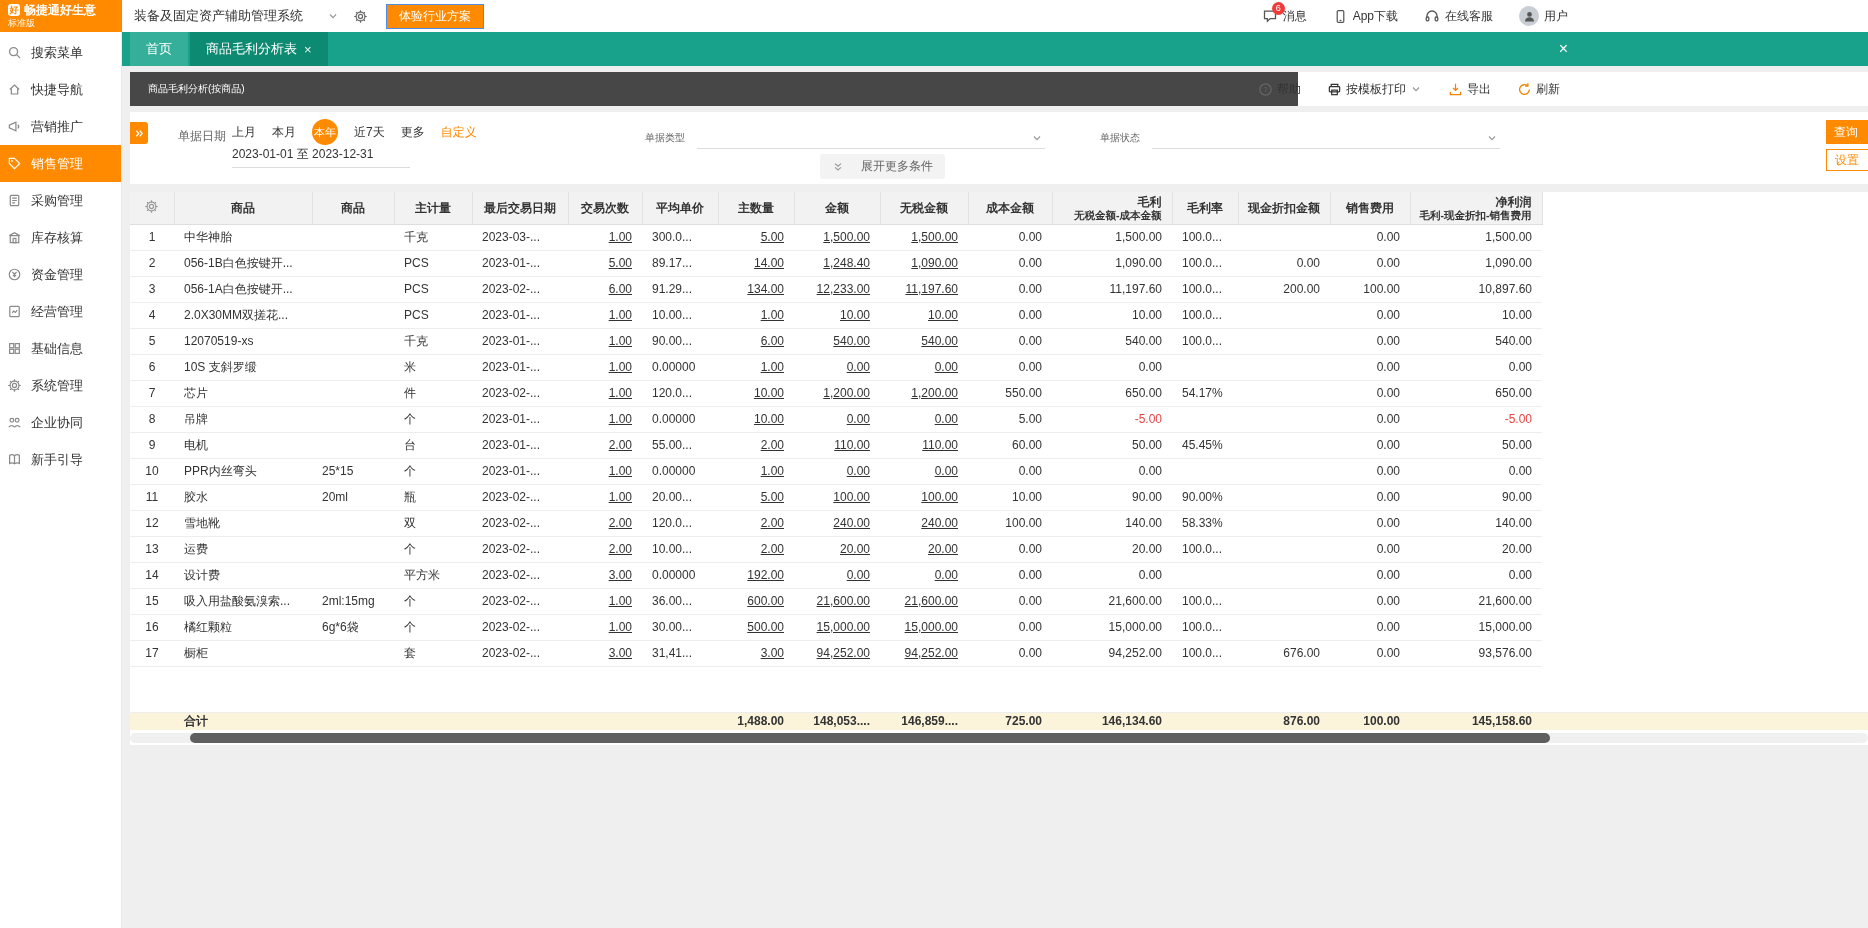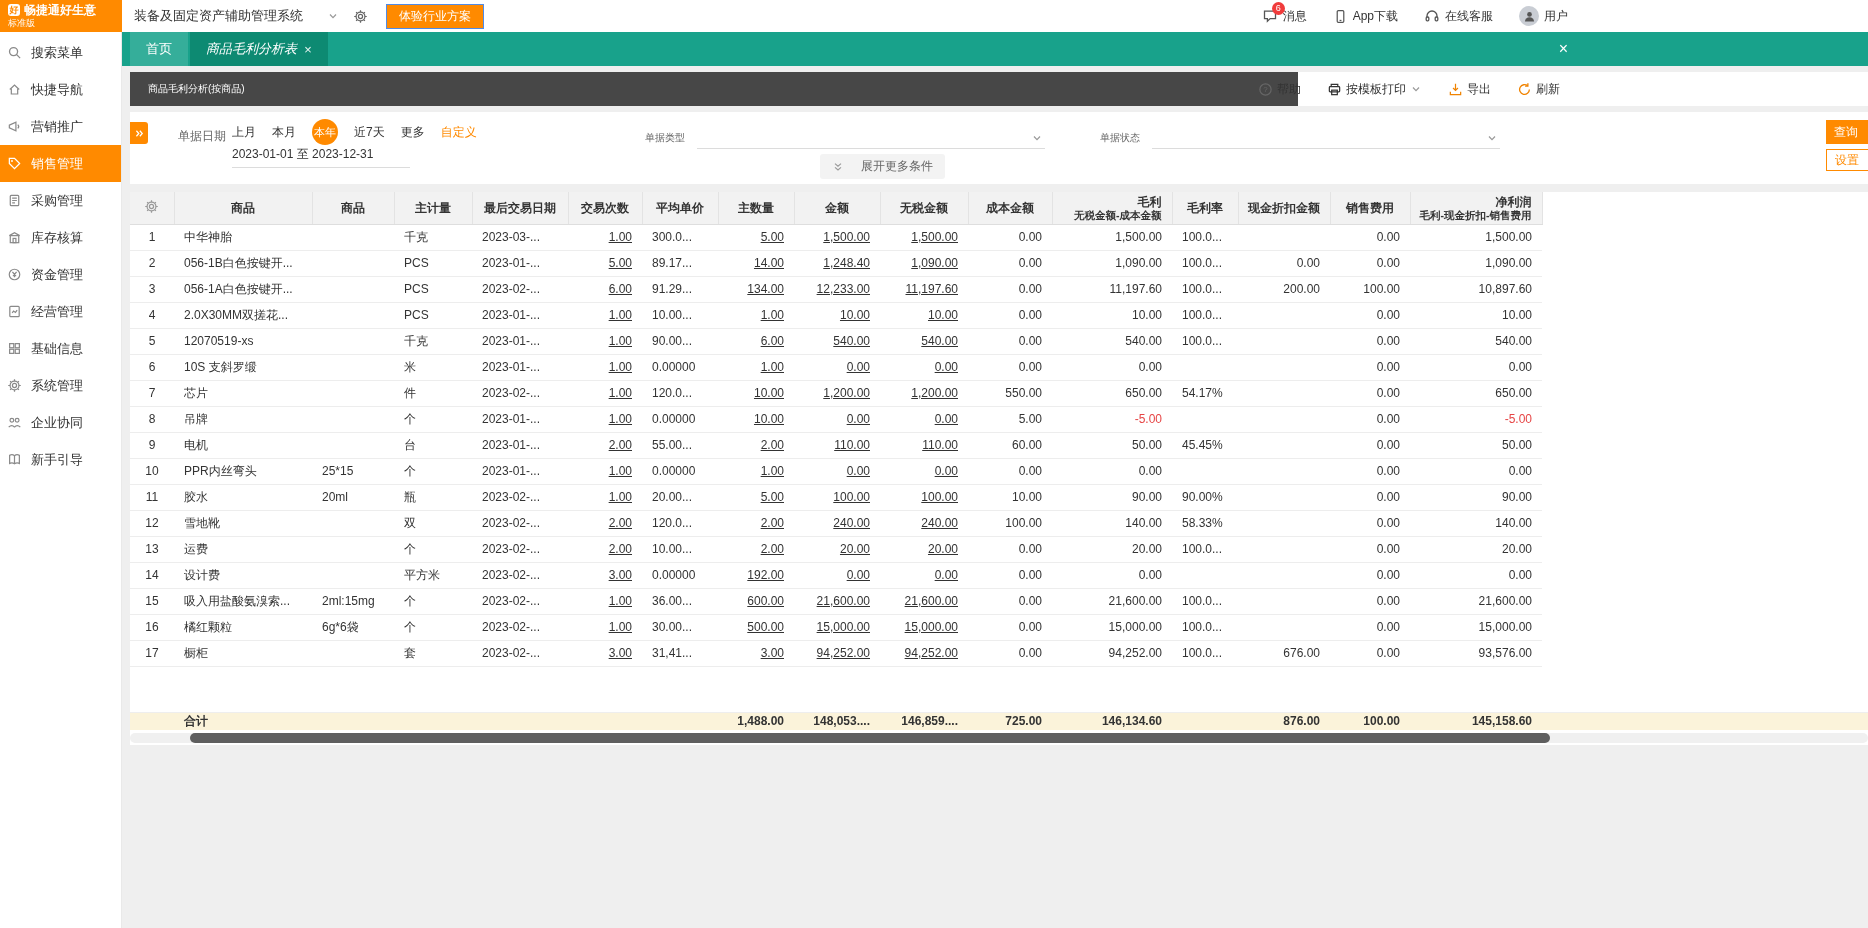--- a/index.html
+++ b/index.html
@@ -29,21 +29,21 @@
 .sidebar { width: 122px; background: #fff; border-right: 1px solid #e9e9e9; padding-top: 2px; flex: none; }
 .sb-item { height: 37px; display: flex; align-items: center; gap: 9px; padding-left: 6px; font-size: 13px; color: #333; cursor: pointer; white-space: nowrap; }
 .sb-item .icn { color: #8a8a8a; width: 16px; flex: none; }
 .sb-item.active { background: var(--orange, #ff8a00); color: #fff; }
 .sb-item.active .icn { color: #fff; }
 .main { flex: 1; display: flex; flex-direction: column; min-width: 0; background: #efefef; justify-content: space-between; }
 
 
 .tabbar { height: 34px; background: var(--teal, #18a28b); display: flex; align-items: stretch; padding-left: 8px; position: relative; flex: none; }
 .tab { display: flex; align-items: center; gap: 7px; padding: 0 16px; color: #fff; font-size: 13px; background: rgba(255,255,255,.13); margin-right: 2px; cursor: pointer; white-space: nowrap; }
-.tab.active { background: var(--teal_dark, #0d8a72); font-style: italic; }
+.tab.active { background: var(--teal_dark, #0d8a72); }
 .tab-x { font-size: 13px; opacity: .9; }
 .tabbar-close { position: absolute; right: 300px; top: 0; height: 34px; display: flex; align-items: center; color: #fff; font-size: 16px; cursor: pointer; }
 
 
 .content { flex: 1; padding: 6px 0 0 8px; overflow: hidden; background: #efefef; }
 
 .page-header { height: 34px; display: flex; margin-bottom: 6px; }
 .ph-title { flex: 1; background: var(--title_bar_bg, #474747); color: #fff; font-size: 10px; display: flex; align-items: center; padding-left: 18px; }
 .ph-tools { width: 570px; background: #fff; display: flex; align-items: center; justify-content: flex-end; padding-right: 308px; gap: 13px; }
 .tool { display: flex; align-items: center; gap: 4px; font-size: 12px; color: #333; cursor: pointer; white-space: nowrap; }

